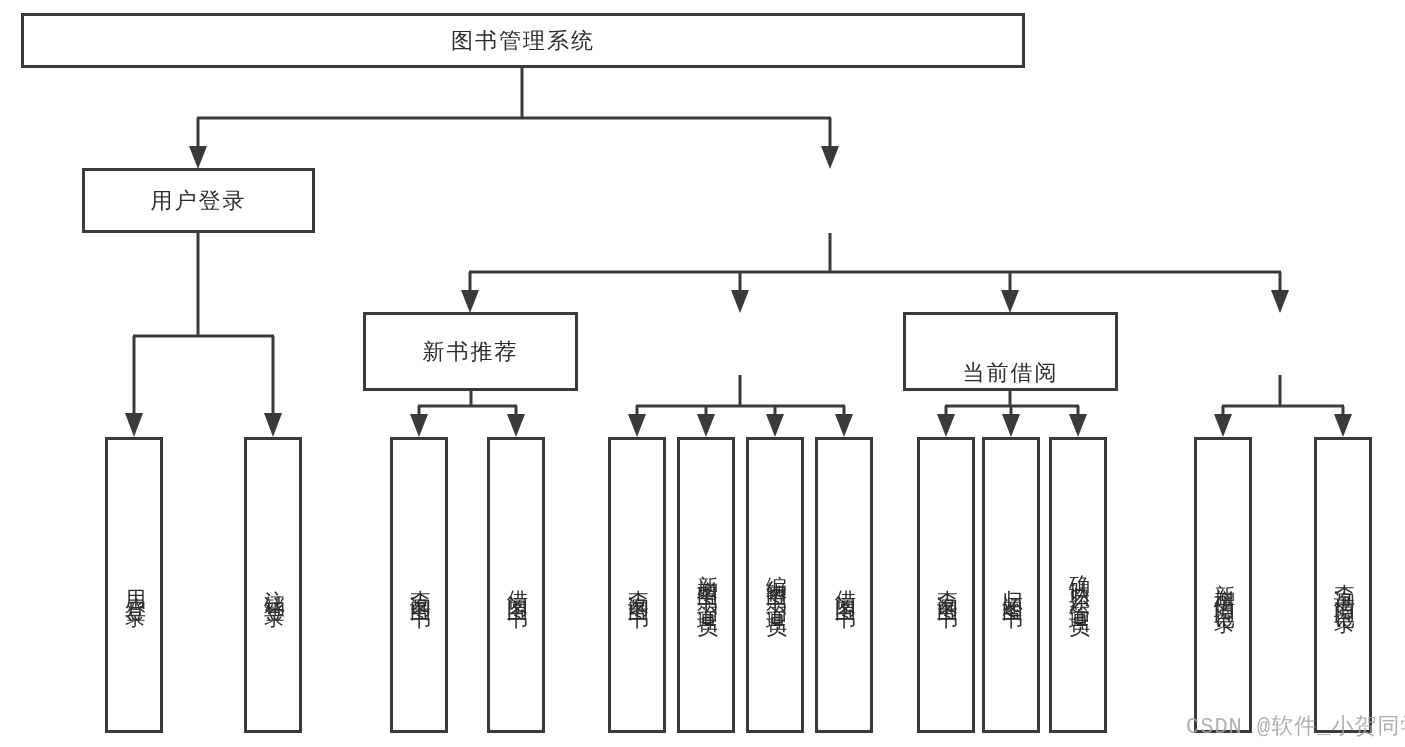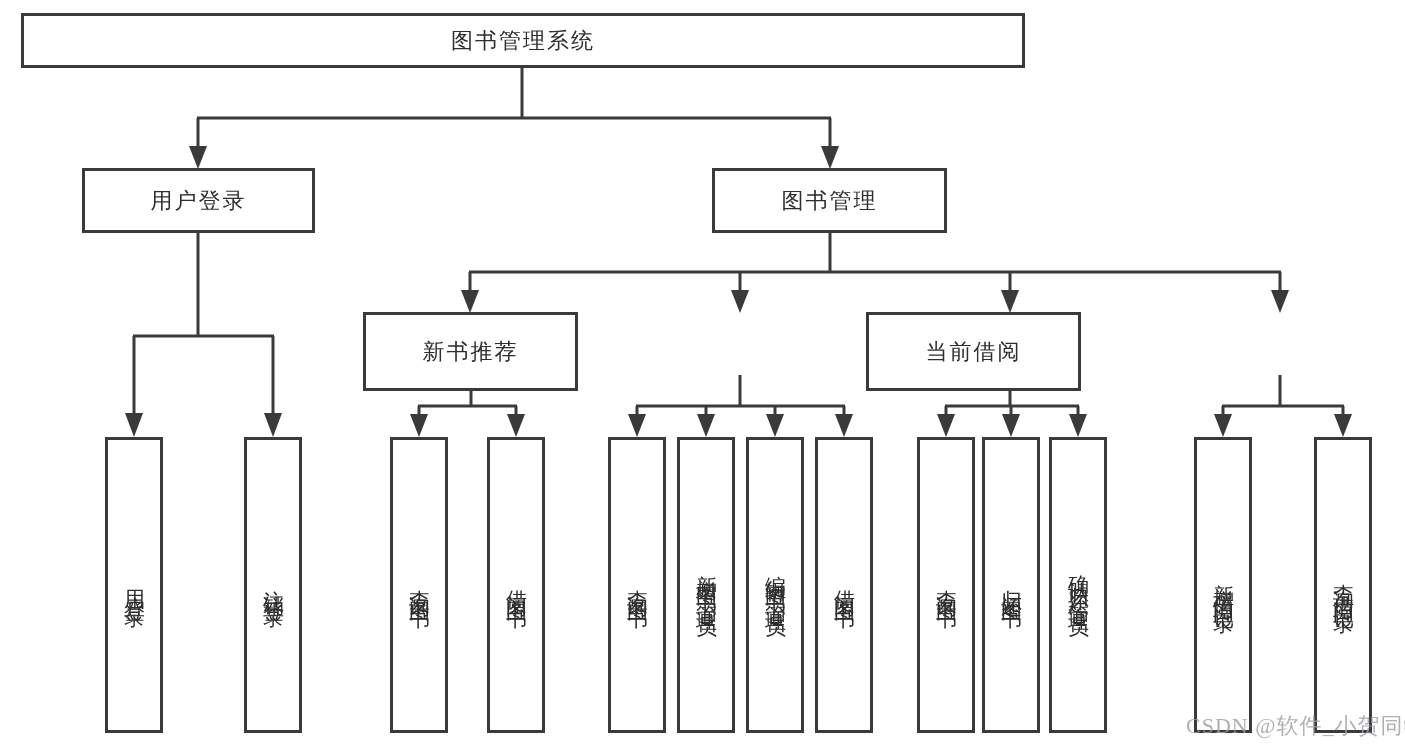--- a/index.html
+++ b/index.html
@@ -2,21 +2,21 @@
 <html><head>
 <meta charset="utf-8">
 <style>
   html, body { margin: 0; padding: 0; background: #ffffff; }
   .canvas {
     position: relative;
     width: 1405px;
     height: 747px;
     background: #ffffff;
     overflow: hidden;
-    font-family: Liberation Serif, serif;
+    font-family: Liberation Mono, monospace;
   }
   .connectors {
     position: absolute;
     left: 0; top: 0;
     width: 1405px; height: 747px;
   }
   .box {
     position: absolute;
     box-sizing: border-box;
     border: 3px solid #3a3a3a;
@@ -34,21 +34,21 @@
     letter-spacing: 6px;
     line-height: 1;
     color: #2d2d2d;
   }
   .root-box    { left: 21px;  top: 13px;  width: 1004px; height: 55px; }
   .l2-login    { left: 82px;  top: 168px; width: 233px;  height: 65px; }
   .l2-mgmt     { left: 712px; top: 168px; width: 235px;  height: 65px; }
   .l3          { top: 312px;  width: 215px; height: 79px; }
   .l3-a { left: 363px; }
   .l3-b { left: 633px; }
-  .l3-c { left: 866px; }
+  .l3-c { left: 903px; align-items: flex-end; }
   .l3-d { left: 1173px; }
   .leaf        { top: 437px;  width: 58px; height: 296px; }
   .leaf-1  { left: 105px; }
   .leaf-2  { left: 244px; }
   .leaf-3  { left: 390px; }
   .leaf-4  { left: 487px; }
   .leaf-5  { left: 608px; }
   .leaf-6  { left: 677px; }
   .leaf-7  { left: 746px; }
   .leaf-8  { left: 815px; }
@@ -140,23 +140,20 @@
     </g>
   </svg>
 
   <div class="box hbox root-box">
     <span>图书管理系统</span>
   </div>
 
   <div class="box hbox l2-login">
     <span>用户登录</span>
   </div>
-  <div class="box hbox l2-mgmt">
-    <span>图书管理</span>
-  </div>
 
   <div class="box hbox l3 l3-a">
     <span>新书推荐</span>
   </div>
   <div class="box hbox l3 l3-c">
     <span>当前借阅</span>
   </div>
 
   <div class="box vbox leaf leaf-1">
     <span class="vtext">用户登录</span>

